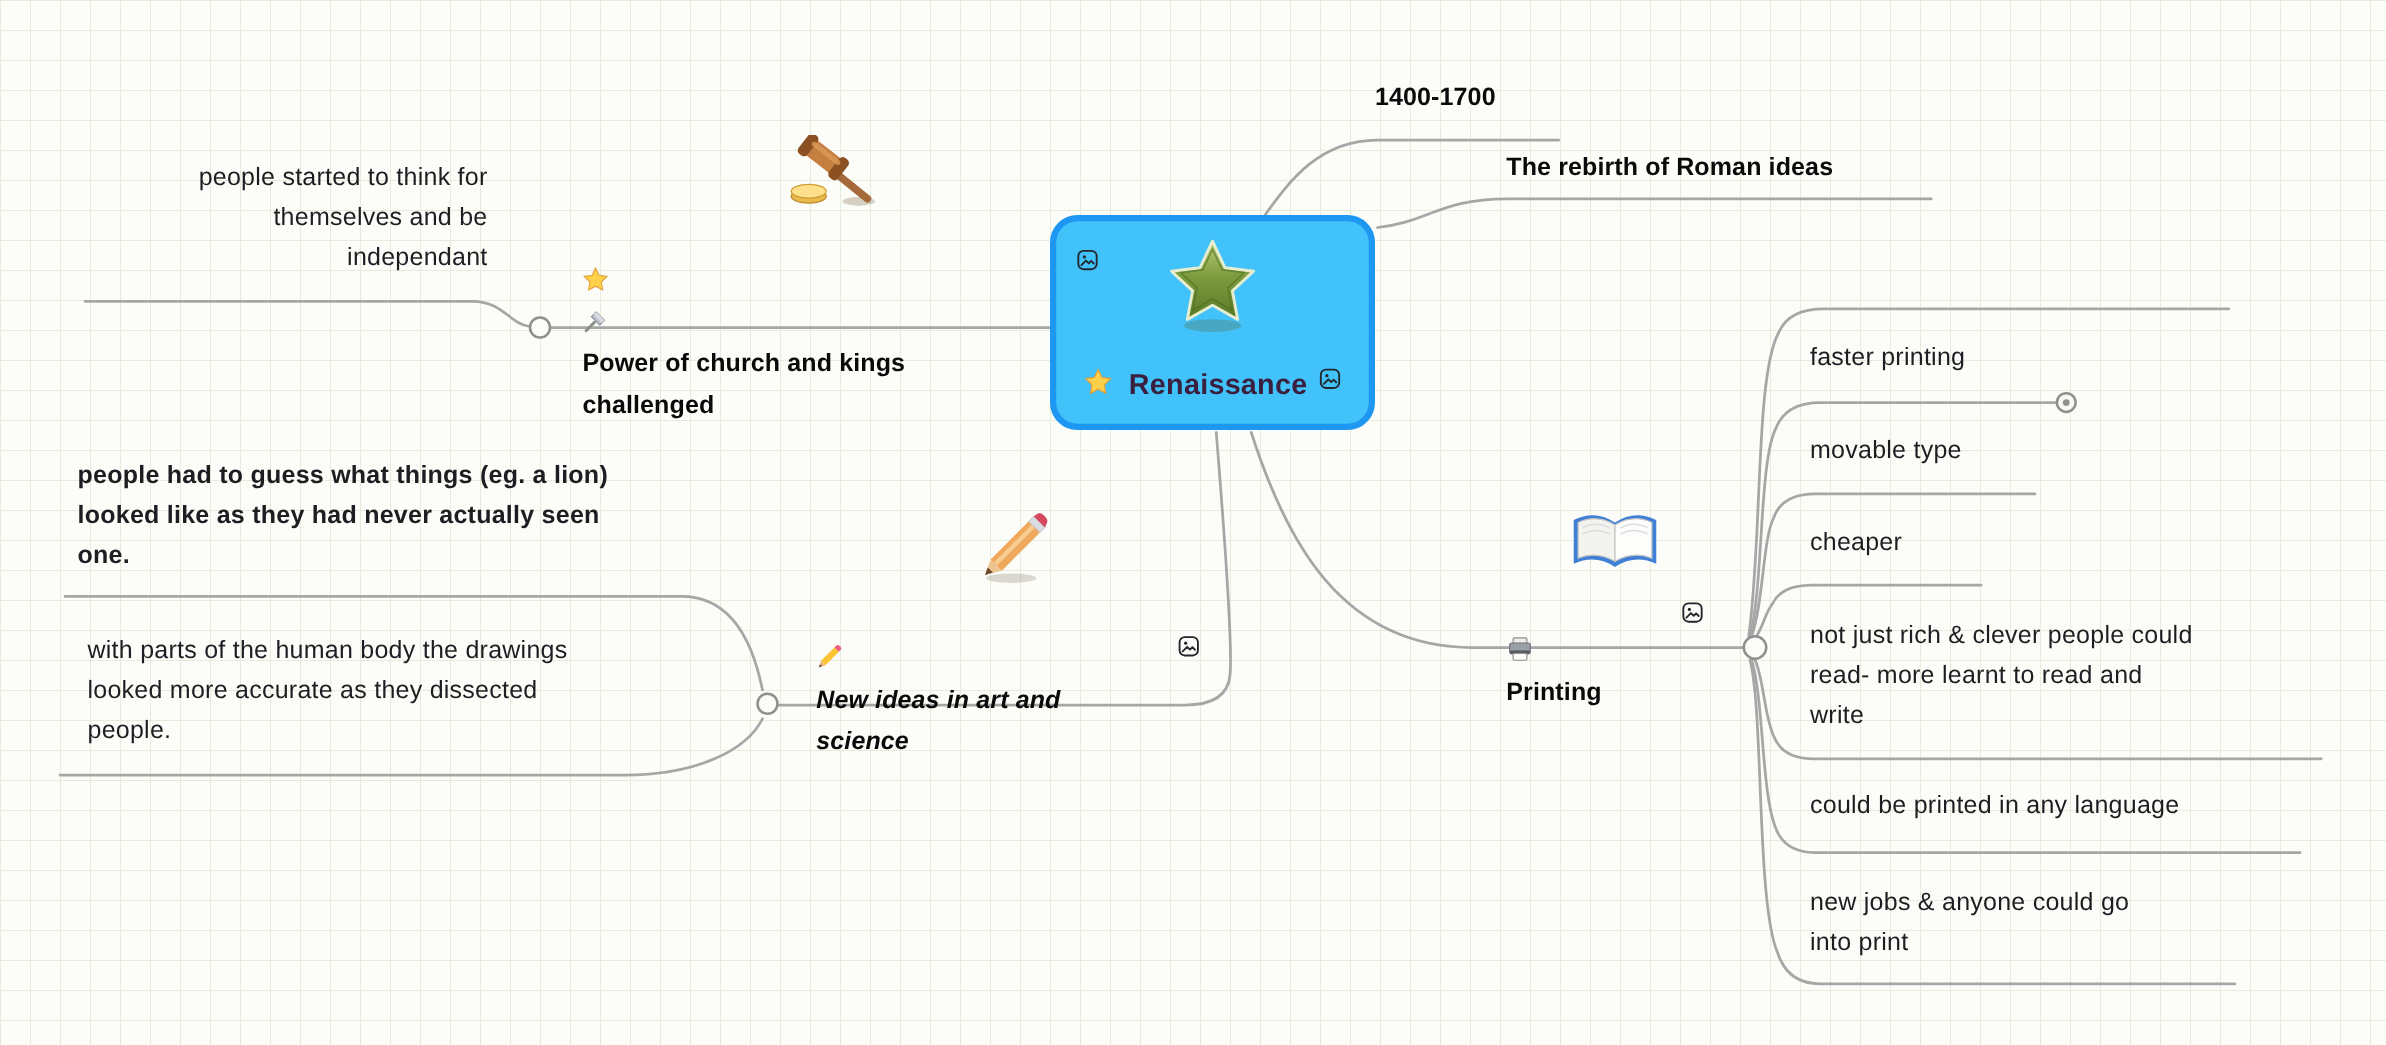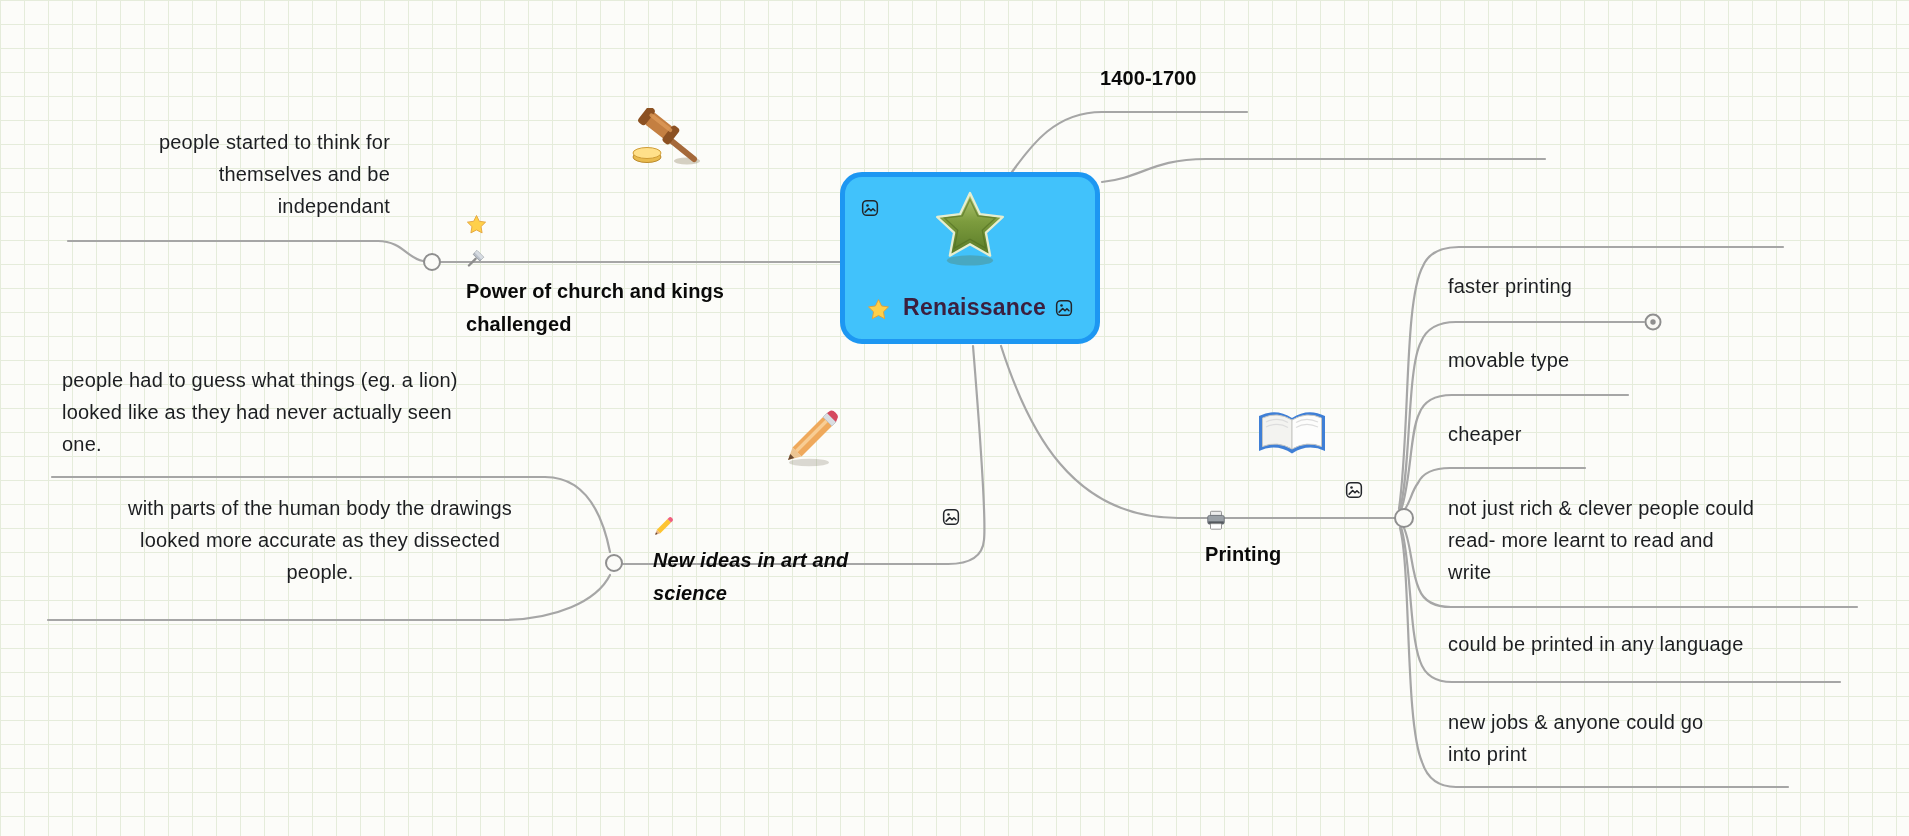--- a/index.html
+++ b/index.html
@@ -30,21 +30,21 @@
   
   #root{
     position:absolute;left:840px;top:172px;width:260px;height:172px;
     background:#41c2fb;border:5px solid #1d97f2;border-radius:22px;
     box-sizing:border-box;
   }
   #root .tl-icon{position:absolute;left:16px;top:22px;}
   #root .big-star{position:absolute;left:50%;top:12px;transform:translateX(-50%);}
   #root .title-row{
     position:absolute;left:0;right:0;bottom:18px;
-    display:flex;align-items:flex-end;justify-content:center;gap:9px;
+    display:flex;align-items:flex-start;justify-content:center;gap:9px;
   }
   #root .title{font-size:23px;font-weight:700;color:#3b1f3e;letter-spacing:.2px;}
 </style>
 </head>
 <body>
 
 <div id="canvas">
 
   <svg id="wires" viewBox="0 0 1909 836" xmlns="http://www.w3.org/2000/svg">
     <g fill="none" stroke="#a6a6a6" stroke-width="2.2" stroke-linecap="round">
@@ -108,20 +108,21 @@
         <svg viewBox="0 0 24 24" width="18" height="18">
             <rect x="2.2" y="2.2" width="19.6" height="19.6" rx="5.5" fill="none" stroke="#23262b" stroke-width="2"></rect>
             <circle cx="8.7" cy="8.7" r="1.7" fill="#23262b"></circle>
             <path d="M5.5 17.5 L10.3 12.6 L13.3 15.6 L15.9 13 L18.6 15.7" stroke="#23262b" stroke-width="2" fill="none" stroke-linecap="round" stroke-linejoin="round"></path>
           </svg>
       </span>
     </div>
   </div>
 
   <div class="node-label bold" style="left:1100px;top:62px;"><span>1400-1700</span></div>
+  <div class="node-label bold" style="left:1205px;top:118px;"><span>The rebirth of Roman ideas</span></div>
 
   <span class="clipart" style="left:630px;top:108px;">
     <svg viewBox="0 0 76 60" width="76" height="60">
       <ellipse cx="57" cy="53" rx="13" ry="3.5" fill="rgba(110,95,55,.28)"></ellipse>
       <ellipse cx="17" cy="49" rx="14" ry="5.5" fill="#e9bb4e" stroke="#bb8a2c" stroke-width="1"></ellipse>
       <ellipse cx="17" cy="45" rx="14" ry="5.5" fill="#ffe08a" stroke="#cf9c35" stroke-width="1"></ellipse>
       <path d="M33 26 L64 51" stroke="#a5693a" stroke-width="6" stroke-linecap="round"></path>
       <g transform="rotate(38 29 17)">
         <rect x="13" y="10" width="32" height="15" rx="6" fill="#c47f41"></rect>
         <rect x="9" y="7.5" width="9" height="20" rx="3.5" fill="#8c5122"></rect>
@@ -167,24 +168,24 @@
     <span>New ideas in art and
 science</span>
   </div>
   <span class="img-icon" style="left:942px;top:508px;">
     <svg viewBox="0 0 24 24" width="18" height="18">
         <rect x="2.2" y="2.2" width="19.6" height="19.6" rx="5.5" fill="none" stroke="#23262b" stroke-width="2"></rect>
         <circle cx="8.7" cy="8.7" r="1.7" fill="#23262b"></circle>
         <path d="M5.5 17.5 L10.3 12.6 L13.3 15.6 L15.9 13 L18.6 15.7" stroke="#23262b" stroke-width="2" fill="none" stroke-linecap="round" stroke-linejoin="round"></path>
       </svg>
   </span>
-  <div class="node-label" style="left:62px;top:364px;width:500px;"><span>people had to guess what things (eg. a lion)
+  <div class="node-label" style="left:62px;top:364px;width:500px;font-weight:bold;"><span>people had to guess what things (eg. a lion)
 looked like as they had never actually seen
 one.</span></div>
-  <div class="node-label" style="left:70px;top:492px;width:500px;text-align:center;"><span>with parts of the human body the drawings
+  <div class="node-label" style="left:70px;top:504px;width:500px;"><span>with parts of the human body the drawings
 looked more accurate as they dissected
 people.</span></div>
 
   <span class="clipart" style="left:1252px;top:406px;">
     <svg viewBox="0 0 80 56" width="80" height="56">
       <path d="M7 10 Q24 1.5 40 12 Q56 1.5 73 10 L73 45 Q56 37 40 47.5 Q24 37 7 45 Z" fill="#3f7fd6"></path>
       <path d="M10.5 12 Q25 5 40 14 L40 43 Q25 34.5 10.5 40.5 Z" fill="#f3f3f0" stroke="#c6c6c2" stroke-width="1"></path>
       <path d="M69.5 12 Q55 5 40 14 L40 43 Q55 34.5 69.5 40.5 Z" fill="#fdfdfc" stroke="#c6c6c2" stroke-width="1"></path>
       <path d="M14 16 Q26 10.5 36 16.5 M14 21 Q26 15.5 36 21.5 M66 16 Q54 10.5 44 16.5 M66 21 Q54 15.5 44 21.5" stroke="#dddddd" stroke-width="1.2" fill="none"></path>
     </svg>

